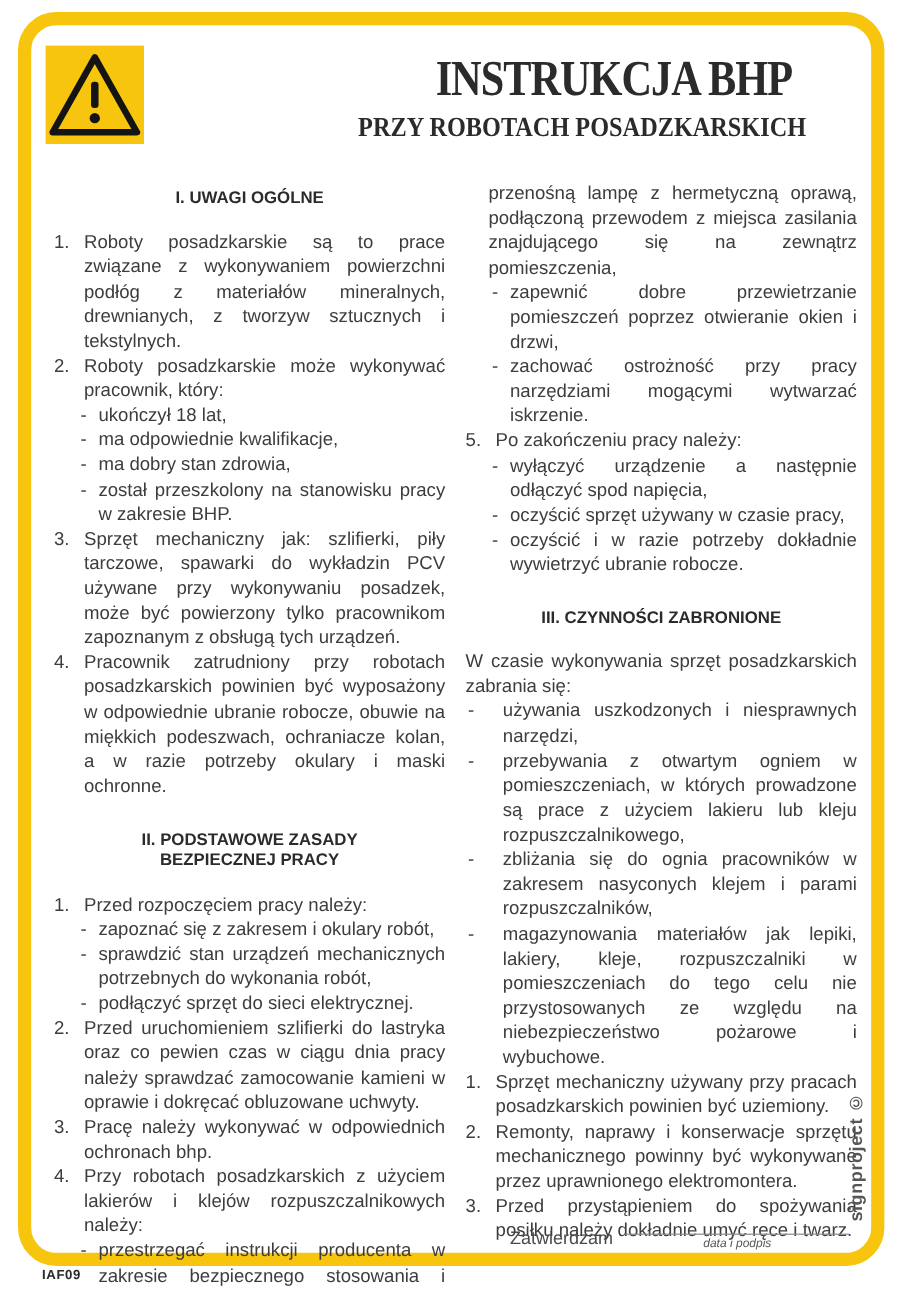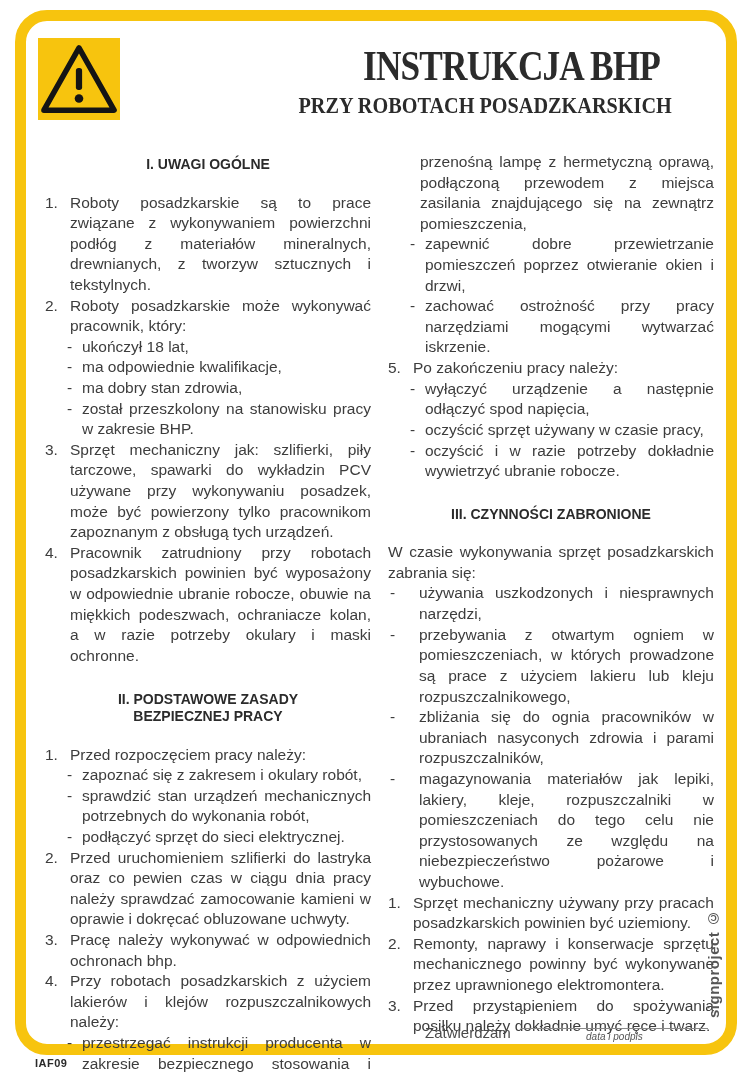--- a/index.html
+++ b/index.html
@@ -45,21 +45,21 @@
   .col .sec-heading + *{margin-top:0;}
   .blk + .sec-heading{margin-top:24px;}
   .num-item{display:flex;}
   .num{flex:none;width:25px;}
   .itxt{flex:1;text-align:justify;min-width:0;}
   .dash-item{display:flex;margin-left:22px;}
   .dash-item .dgl{flex:none;width:15px;}
   .dash-item.l0{margin-left:2px;}
   .dash-item.l0 .dgl{width:29px;}
   .para{text-align:justify;}
-  .cont{margin-left:32px;text-align:justify;}
+  .cont{margin-left:19px;text-align:justify;}
   .approve{
     position:absolute;left:425px;right:44px;top:1012px;
     display:flex;align-items:flex-end;gap:10px;
   }
   .approve-label{flex:none;font-size:15px;color:#4a4a4a;padding-bottom:1px;}
   .sig{flex:1;font-style:italic;}
   .sig-line{border-bottom:1.5px solid #8a8a8a;height:16px;}
   .sig-caption{text-align:center;font-size:10px;color:#555;margin-top:2px;}
   .brand{
     position:absolute;right:30px;top:886px;height:132px;
@@ -191,21 +191,21 @@
       <div class="dash-item blk l0">
         <span class="dgl">-</span>
         <span class="itxt">używania uszkodzonych i niesprawnych narzędzi,</span>
       </div>
       <div class="dash-item blk l0">
         <span class="dgl">-</span>
         <span class="itxt">przebywania z otwartym ogniem w pomieszczeniach, w których prowadzone są prace z użyciem lakieru lub kleju rozpuszczalnikowego,</span>
       </div>
       <div class="dash-item blk l0">
         <span class="dgl">-</span>
-        <span class="itxt">zbliżania się do ognia pracowników w ubraniach nasyconych zdrowia i parami rozpuszczalników,</span>
+        <span class="itxt">zbliżania się do ognia pracowników w zakresem nasyconych klejem i parami rozpuszczalników,</span>
       </div>
       <div class="dash-item blk l0">
         <span class="dgl">-</span>
         <span class="itxt">magazynowania materiałów jak lepiki, lakiery, kleje, rozpuszczalniki w pomieszczeniach do tego celu nie przystosowanych ze względu na niebezpieczeństwo pożarowe i wybuchowe.</span>
       </div>
       <div class="num-item blk">
         <span class="num">1.</span>
         <span class="itxt">Sprzęt mechaniczny używany przy pracach posadzkarskich powinien być uziemiony.</span>
       </div>
       <div class="num-item blk">

